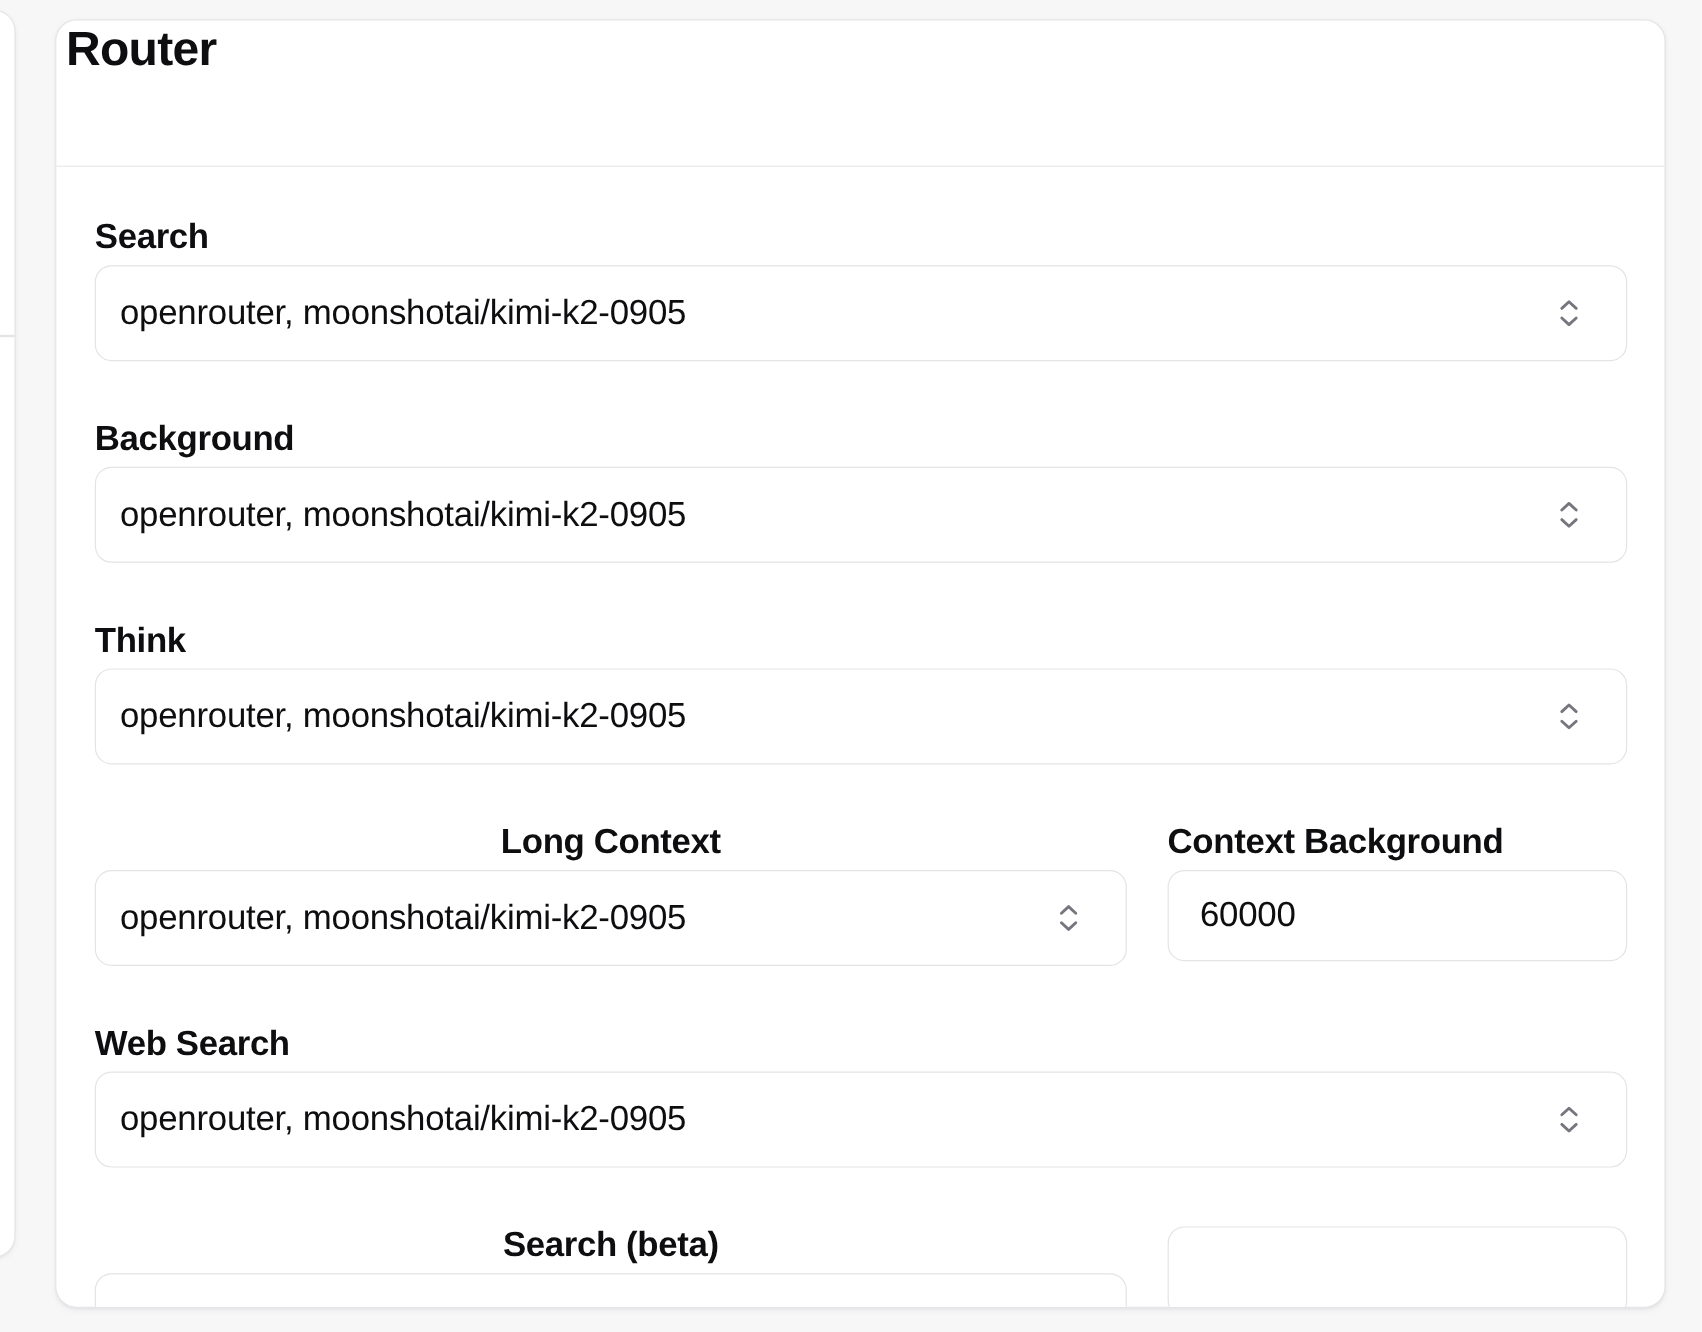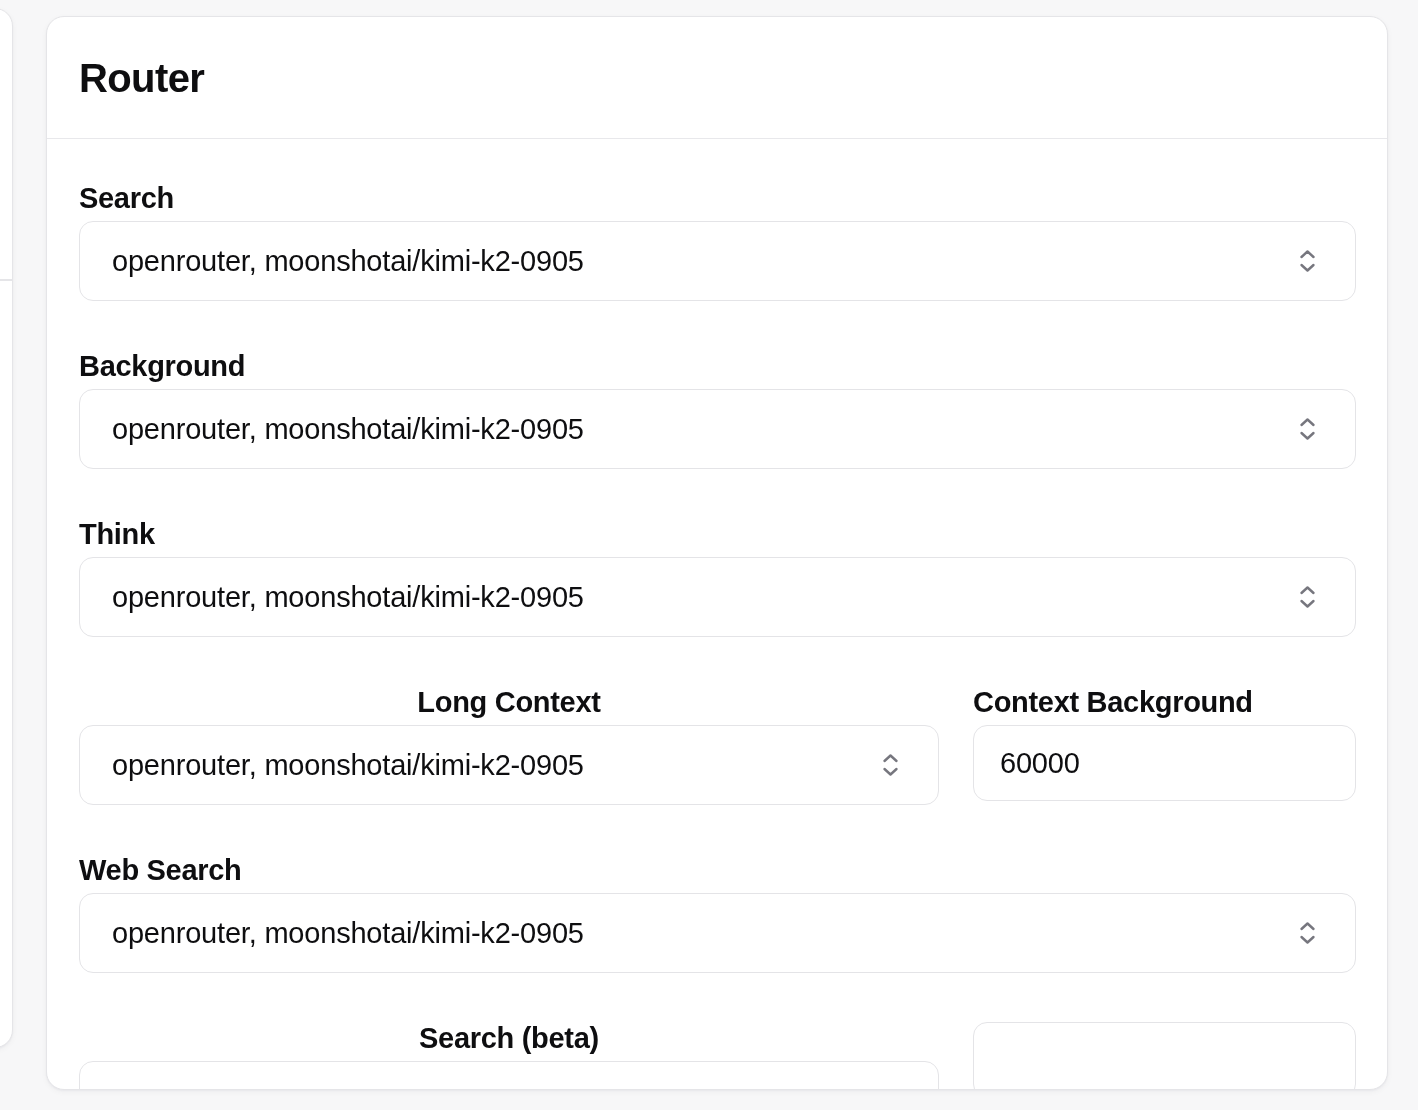--- a/index.html
+++ b/index.html
@@ -49,22 +49,21 @@
     border: 1.5px solid #e5e5e8;
     border-radius: 18px;
     box-shadow: 0 1px 2px rgba(16,24,40,.04), 0 2px 6px rgba(16,24,40,.04);
     box-sizing: border-box;
     overflow: hidden;
   }
   .card-header {
     height: 122px;
     border-bottom: 1.5px solid #e8e8eb;
     display: flex;
-    align-items: center;
-    padding: 0 32px;
+    padding: 0 8px;
     box-sizing: border-box;
   }
   .card-title {
     margin: 0;
     font-size: 40px;
     line-height: 48px;
     font-weight: 700;
     letter-spacing: -0.6px;
     color: #0e0e10;
   }
@@ -103,21 +102,21 @@
   }
 
   .select-trigger {
     height: 80px;
     background: #ffffff;
     border: 1.5px solid #e4e4e7;
     border-radius: 14px;
     box-sizing: border-box;
     display: flex;
     align-items: center;
-    padding: 0 70px 0 32px;
+    padding: 0 70px 0 20px;
     position: relative;
     cursor: pointer;
     width: 100%;
   }
   .select-value {
     font-size: 29px;
     font-weight: 500;
     letter-spacing: -0.2px;
     color: #0e0e10;
     white-space: nowrap;

